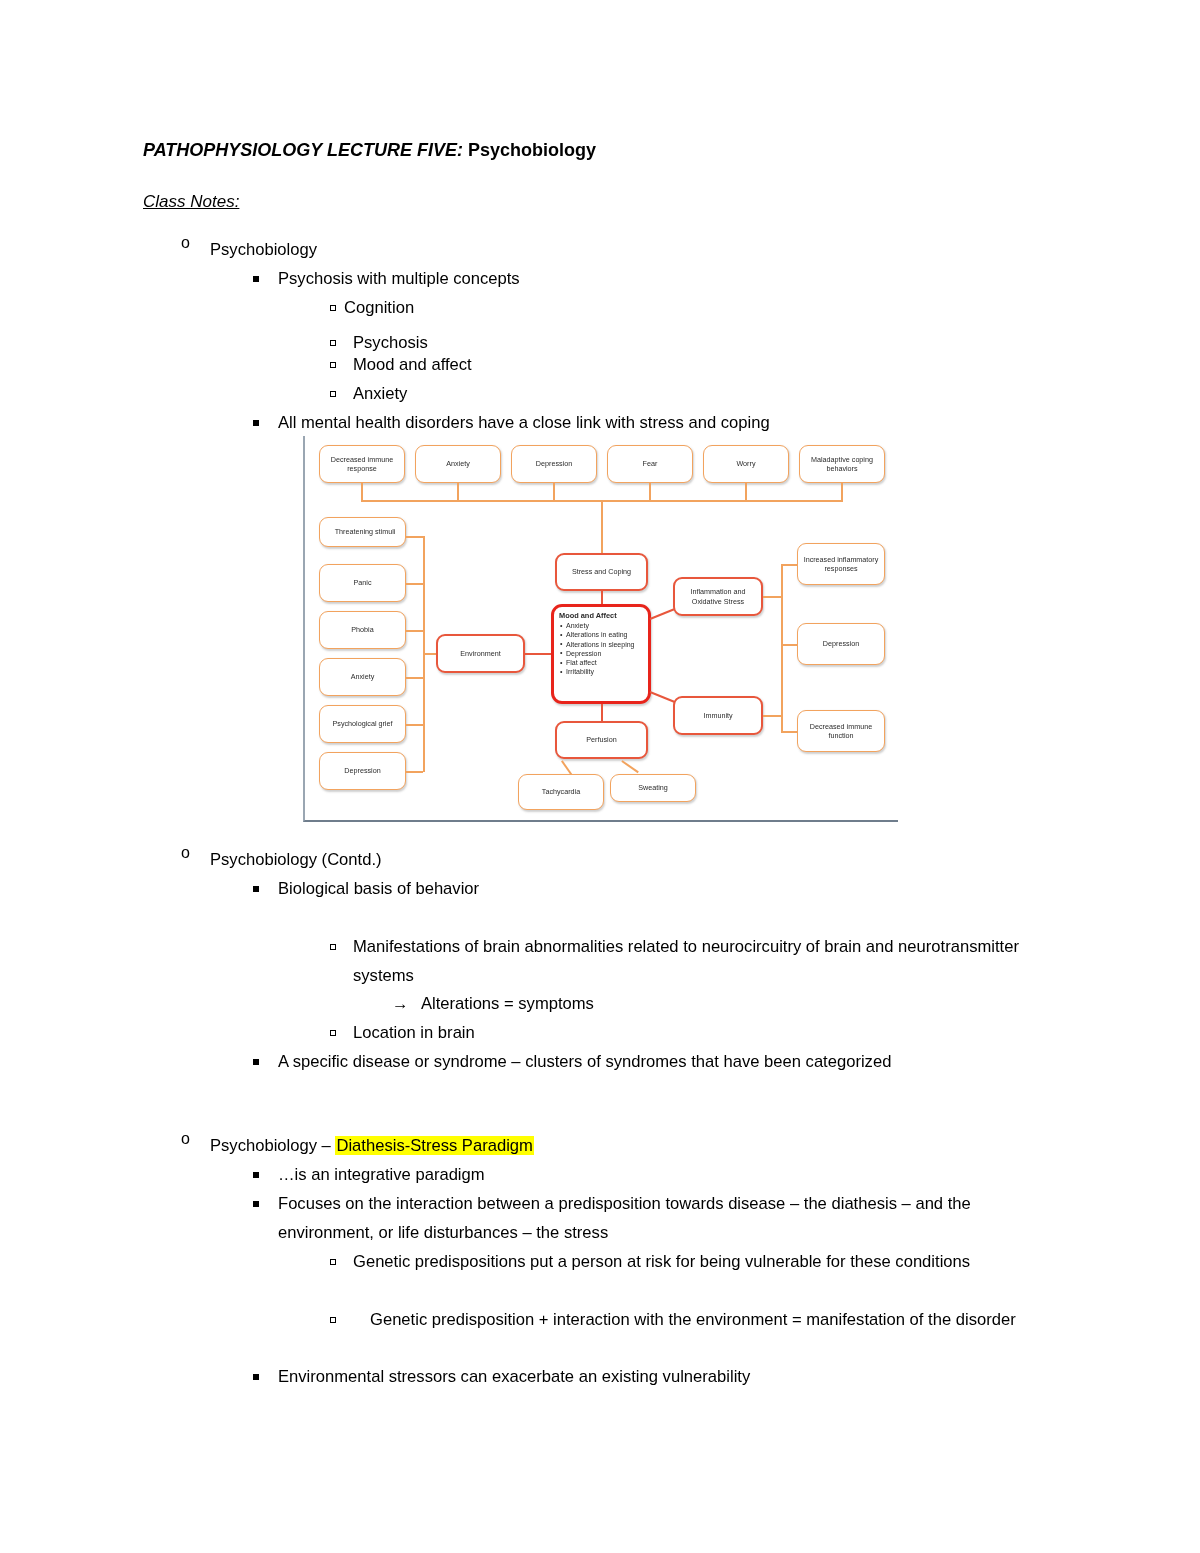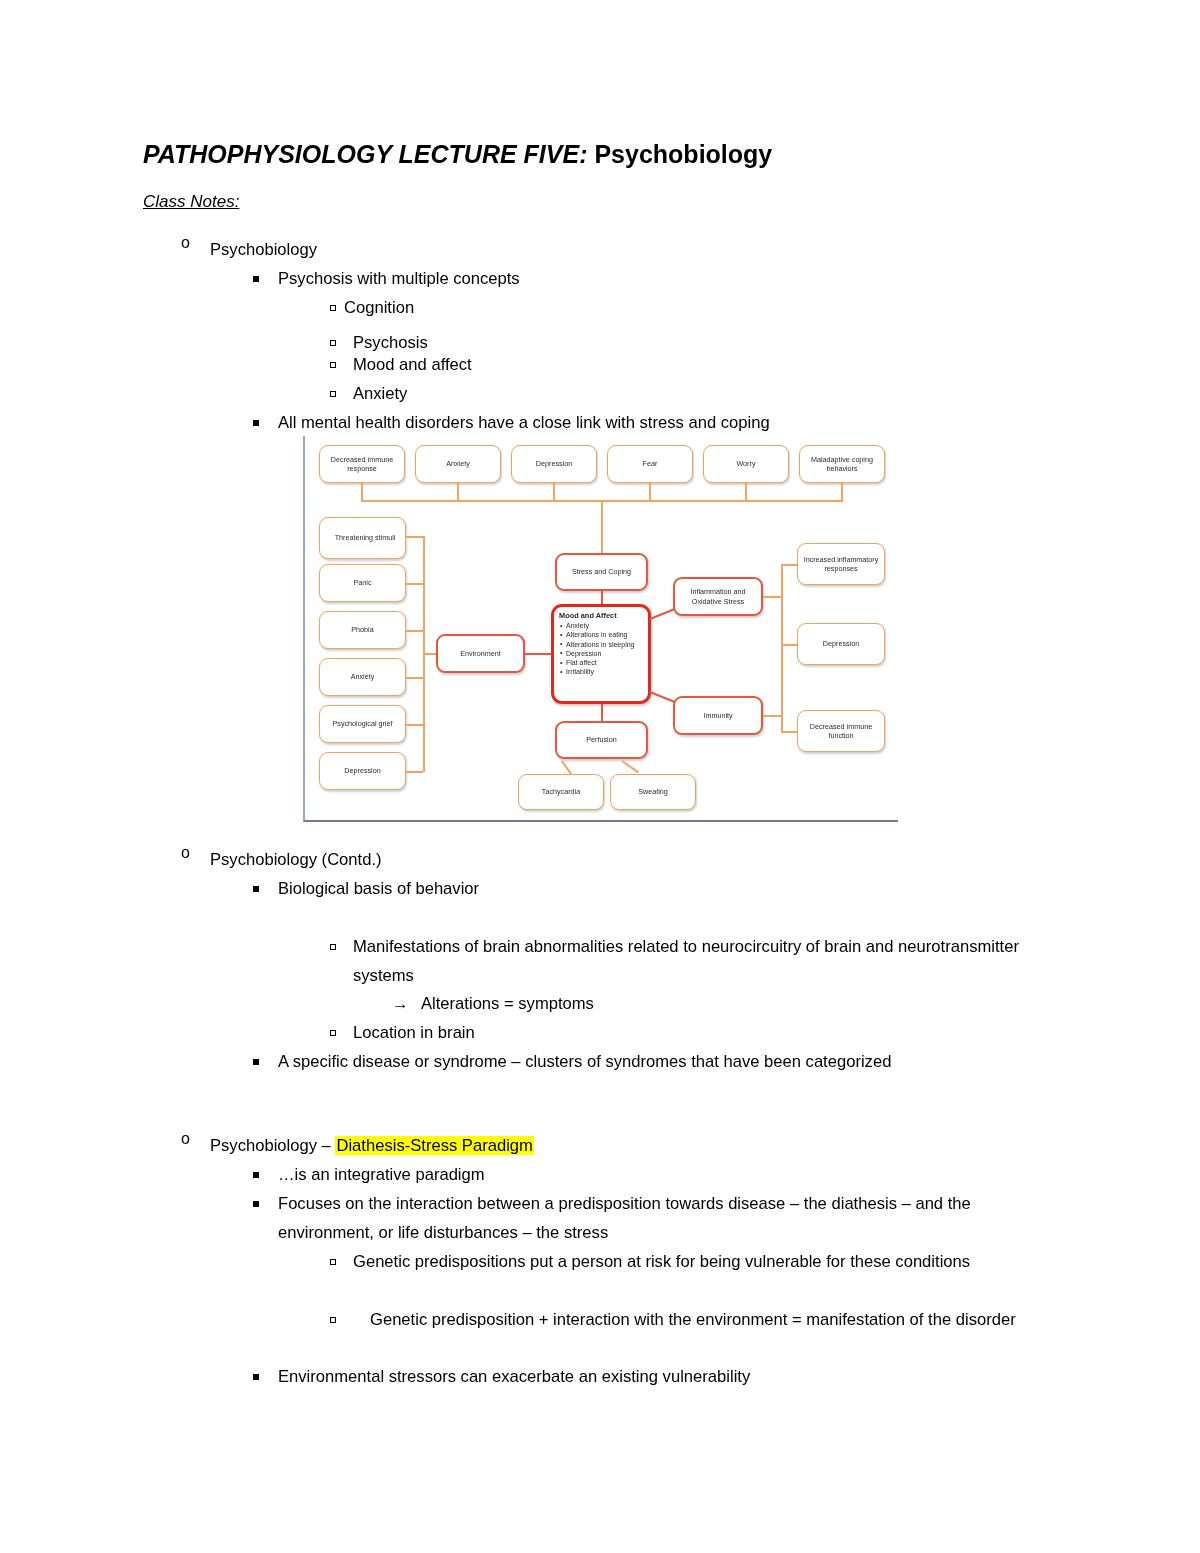--- a/index.html
+++ b/index.html
@@ -21,21 +21,21 @@
     left: 0; top: 0;
     width: 1200px;
     height: 1553px;
   }
 
   
   .doc-title {
     position: absolute;
     left: 143px;
     top: 140px;
-    font-size: 25px;
+    font-size: 18px;
     font-weight: bold;
     white-space: nowrap;
   }
   .doc-title .ital {
     font-style: italic;
   }
 
   .class-notes {
     position: absolute;
     left: 143px;
@@ -234,21 +234,21 @@
     <div class="conn v" style="left:152px; top:47px; height:17px;"></div>
     <div class="conn v" style="left:248px; top:47px; height:17px;"></div>
     <div class="conn v" style="left:344px; top:47px; height:17px;"></div>
     <div class="conn v" style="left:440px; top:47px; height:17px;"></div>
     <div class="conn v" style="left:536px; top:47px; height:17px;"></div>
 
     <div class="conn h" style="left:56px; top:64px; width:482px;"></div>
 
     <div class="conn v" style="left:296px; top:64px; height:53px;"></div>
 
-    <div class="nodebox" style="left:14px; top:81px; width:87px; height:42px;padding-left:8px;">Threatening stimuli</div>
+    <div class="nodebox" style="left:14px; top:81px; width:87px; height:30px;padding-left:8px;">Threatening stimuli</div>
     <div class="nodebox" style="left:14px; top:128px; width:87px; height:38px;">Panic</div>
     <div class="nodebox" style="left:14px; top:175px; width:87px; height:38px;">Phobia</div>
     <div class="nodebox" style="left:14px; top:222px; width:87px; height:38px;">Anxiety</div>
     <div class="nodebox" style="left:14px; top:269px; width:87px; height:38px;">Psychological grief</div>
     <div class="nodebox" style="left:14px; top:316px; width:87px; height:38px;">Depression</div>
 
     <div class="conn h" style="left:101px; top:100px; width:17px;"></div>
     <div class="conn h" style="left:101px; top:147px; width:17px;"></div>
     <div class="conn h" style="left:101px; top:194px; width:17px;"></div>
     <div class="conn h" style="left:101px; top:241px; width:17px;"></div>
@@ -292,21 +292,21 @@
     <div class="nodebox" style="left:492px; top:187px; width:88px; height:42px;">Depression</div>
     <div class="nodebox" style="left:492px; top:274px; width:88px; height:42px;">Decreased immune function</div>
 
     <div class="conn redv" style="left:296px; top:268px; height:17px;"></div>
     <div class="nodebox red" style="left:250px; top:285px; width:93px; height:38px;">Perfusion</div>
 
     <div class="diag-line" style="left:257px; top:324px; width:20px; transform: rotate(55deg);"></div>
     <div class="diag-line" style="left:317px; top:324px; width:20px; transform: rotate(35deg);"></div>
 
     <div class="nodebox" style="left:213px; top:338px; width:86px; height:36px;">Tachycardia</div>
-    <div class="nodebox" style="left:305px; top:338px; width:86px; height:36px;">Sweating</div>
+    <div class="nodebox" style="left:305px; top:338px; width:86px; height:28px;">Sweating</div>
   </div>
 
   <div class="ol-item lvl1" style="left:181px; top:845px; width:760px;">
     <span class="mk circ-o">o</span>
     <span class="tx" style="margin-left:29px;">Psychobiology (Contd.)</span>
   </div>
 
   <div class="ol-item lvl2" style="left:253px; top:874px; width:700px;">
     <span class="mk"><i class="sq-filled"></i></span>
     <span class="tx" style="margin-left:25px;">Biological basis of behavior</span>

